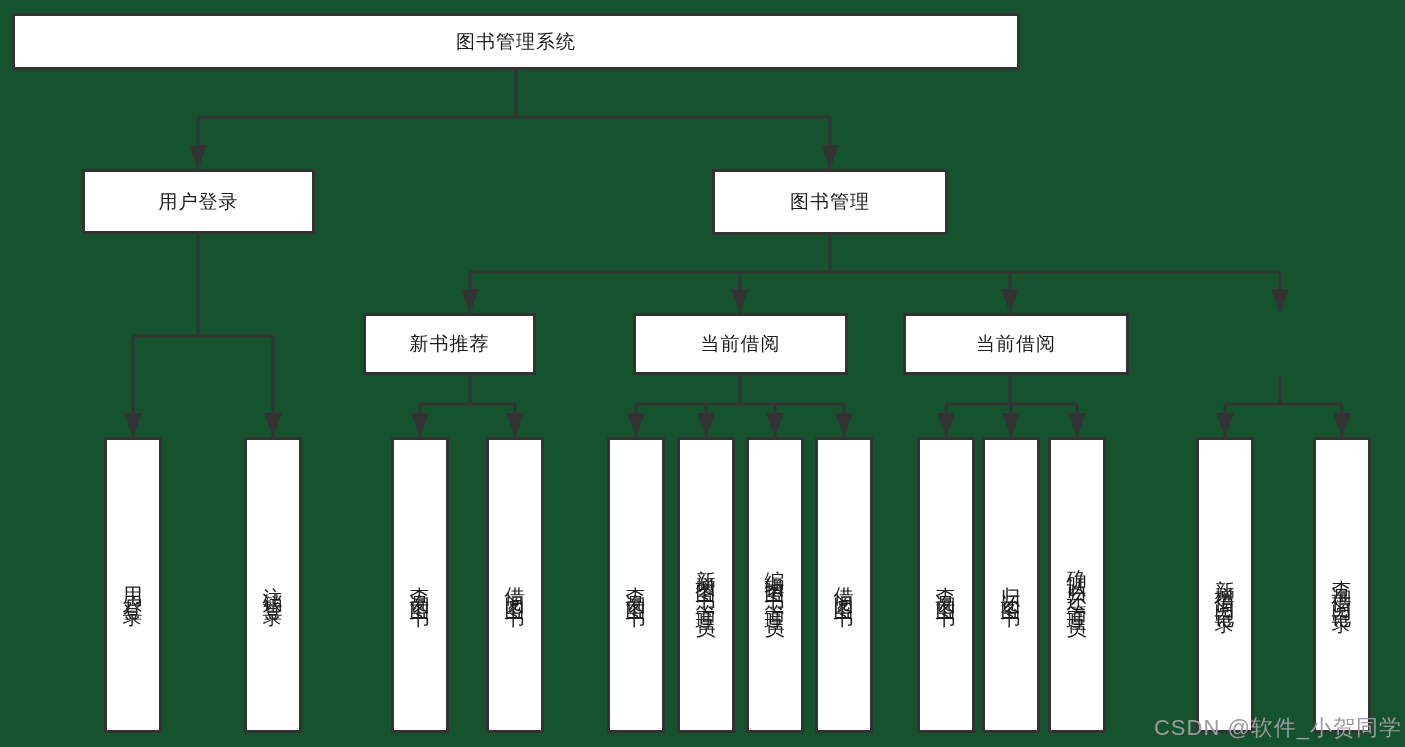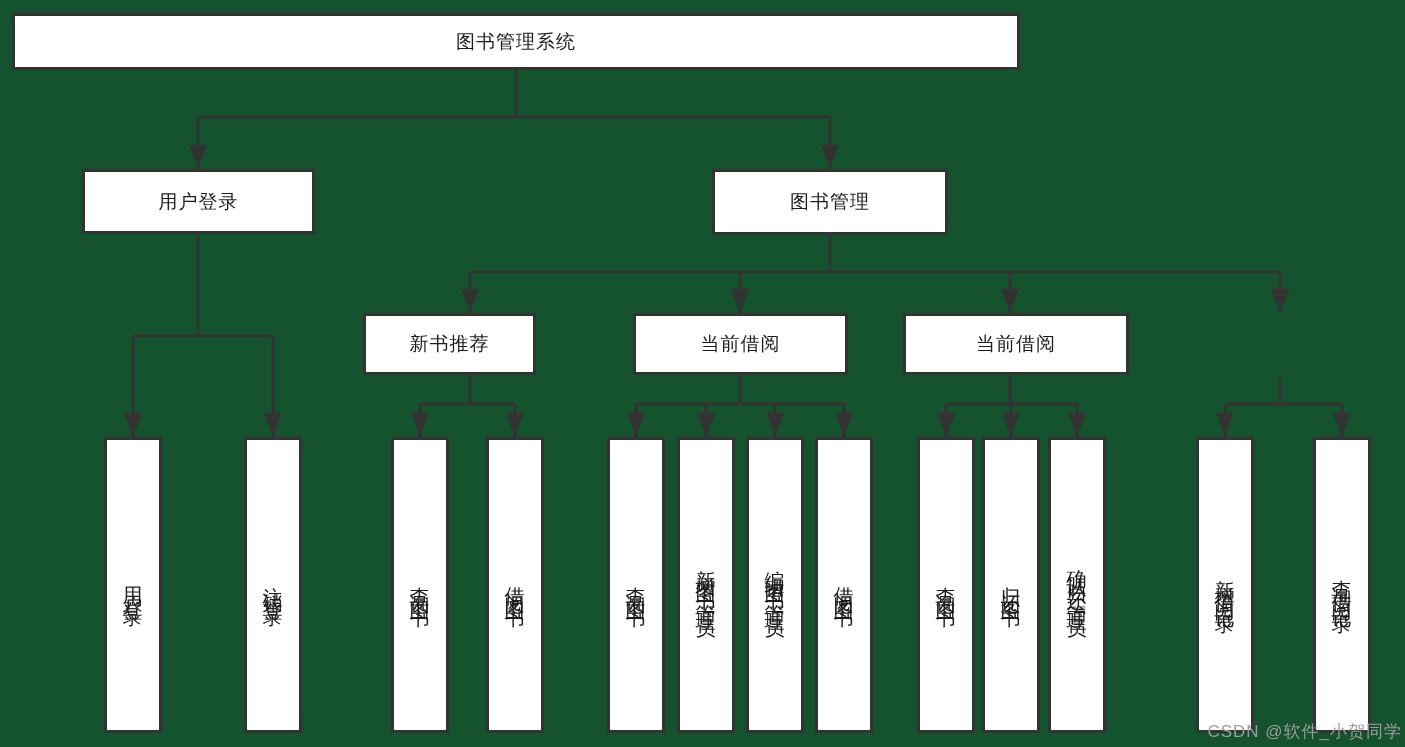--- a/index.html
+++ b/index.html
@@ -13,21 +13,21 @@
     border:3px solid #333333;color:#1c1c1c;
     display:flex;align-items:center;justify-content:center;z-index:2;
   }
   .h-label{font-size:19px;letter-spacing:1px;white-space:nowrap;}
   .v-label{
     writing-mode:vertical-rl;font-size:20px;line-height:1;
     letter-spacing:7px;white-space:nowrap;
   }
   .watermark{
     position:absolute;right:3px;bottom:4px;z-index:3;
-    font-size:17px;color:#9c9ca0;letter-spacing:1px;white-space:nowrap;margin-left:24px;
+    font-size:22px;color:#9c9ca0;letter-spacing:1px;white-space:nowrap;margin-left:24px;
   }
 </style>
 </head>
 <body>
 
 <div class="canvas">
 
   <svg class="connectors" width="1405" height="747" viewBox="0 0 1405 747" xmlns="http://www.w3.org/2000/svg">
     <defs>
       <marker id="ah" markerUnits="userSpaceOnUse" markerWidth="24" markerHeight="18" refX="24" refY="9" orient="auto">

